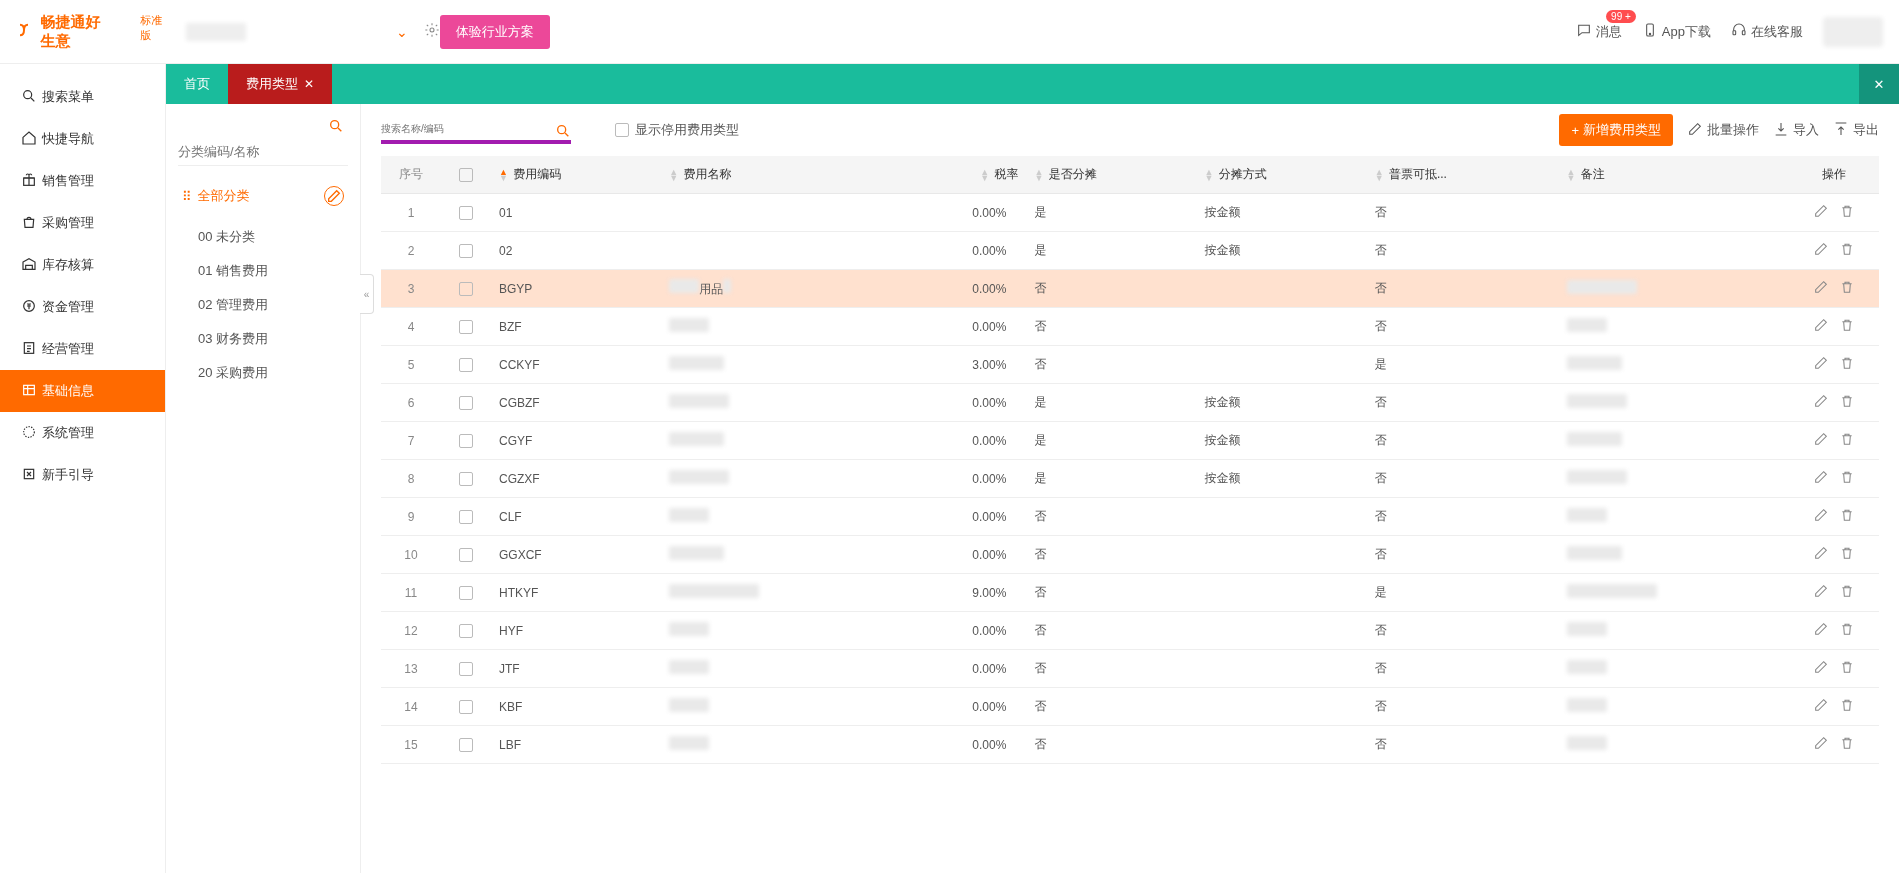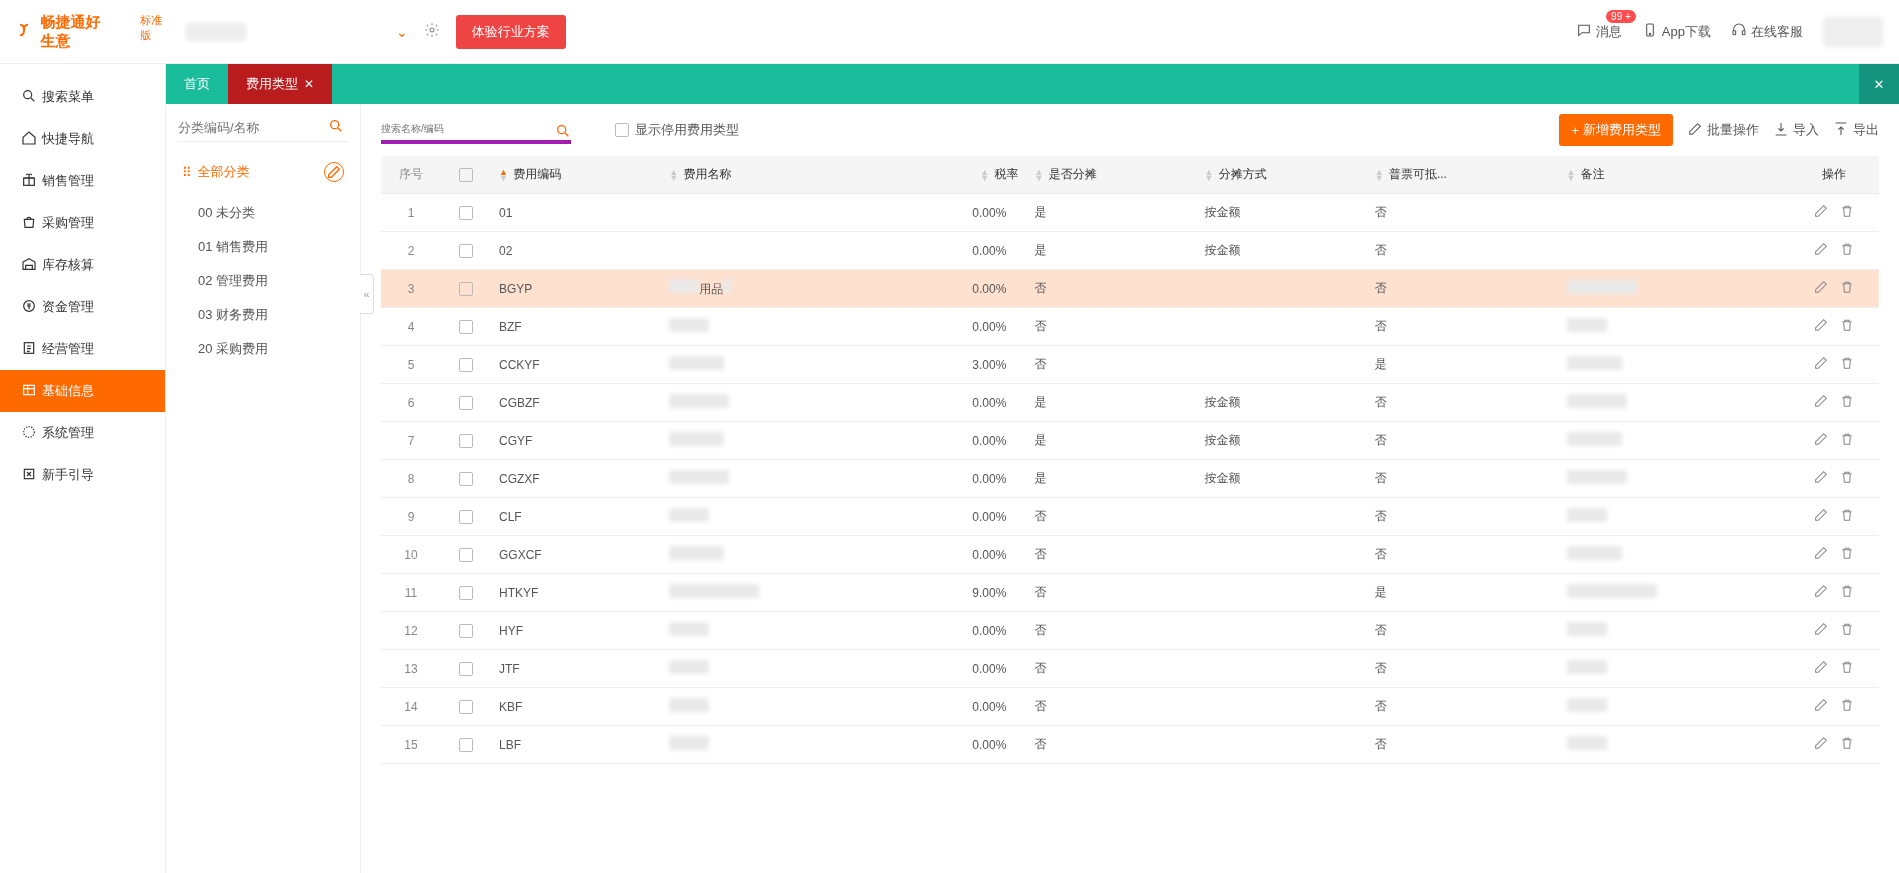--- a/index.html
+++ b/index.html
@@ -10,21 +10,21 @@
 .top-header { height: 64px; display: flex; align-items: center; padding: 0 16px; border-bottom: 1px solid #eee; }
 .logo-wrap { display: flex; width: 150px; }
 .logo-row { display: flex; align-items: center; gap: 6px; }
 .logo-mark { width: 24px; height: 24px; color: #ff6a00; font-weight: bold; font-size: 20px; }
 .logo-text { color: #ff6a00; font-size: 15px; font-weight: 600; }
 .logo-sub { color: #ff6a00; font-size: 11px; margin-left: 30px; }
 .tenant { display: flex; align-items: center; gap: 8px; margin-left: 20px; color: #888; }
 .tenant-blur { width: 60px; height: 18px; background: #eee; filter: blur(2px); border-radius: 2px; }
 .dropdown-caret { color: #ff6a00; font-size: 14px; }
 .gear { color: #888; cursor: pointer; }
-.btn-primary { background: #ef4444; color: #fff; border: none; padding: 8px 16px; border-radius: 3px; cursor: pointer; font-size: 13px; margin-left: 16px; }
+.btn-primary { background: #ec4899; color: #fff; border: none; padding: 8px 16px; border-radius: 3px; cursor: pointer; font-size: 13px; }
 .hdr-spacer { flex: 1; }
 .hdr-actions { display: flex; align-items: center; gap: 20px; color: #555; }
 .hdr-item { display: flex; align-items: center; gap: 4px; cursor: pointer; position: relative; }
 .badge-99 { position: absolute; top: -12px; right: -14px; background: #ff4d4f; color: #fff; font-size: 10px; padding: 1px 5px; border-radius: 8px; }
 .avatar-blur { width: 60px; height: 30px; background: #eee; filter: blur(2px); border-radius: 4px; }
 
 
 .main-row { flex: 1; display: flex; min-height: 0; }
 
 
@@ -40,21 +40,21 @@
 .tab.active { background: #b91c1c; }
 .tab-close { font-size: 12px; cursor: pointer; }
 .tab-spacer { flex: 1; }
 .tabbar-close { width: 40px; display: flex; align-items: center; justify-content: center; cursor: pointer; background: #14947c; }
 
 .body-row { flex: 1; display: flex; min-height: 0; }
 
 
 .catpanel { width: 195px; border-right: 1px solid #eee; display: flex; flex-direction: column; position: relative; }
 .cat-search { padding: 10px 12px; position: relative; }
-.cat-search input { width: 100%; border: none; border-bottom: 1px solid #eee; padding: 6px 24px 6px 0; outline: none; font-size: 13px; color: #888; }
+.cat-search input { width: 100%; border: none; border-bottom: 1px solid #eee; padding: 6px 24px 6px 0; outline: none; font-size: 13px; color: #888; margin-top: 24px; }
 .cat-search-icon { position: absolute; right: 16px; top: 14px; color: #ff6a00; }
 .cat-head { display: flex; align-items: center; justify-content: space-between; padding: 10px 16px; }
 .cat-head-left { color: #ff6a00; display: flex; align-items: center; gap: 6px; }
 .cat-head-edit { color: #ff6a00; border: 1px solid #ff6a00; border-radius: 50%; width: 20px; height: 20px; display: flex; align-items: center; justify-content: center; font-size: 11px; cursor: pointer; }
 .cat-list { padding: 4px 0; }
 .cat-item { padding: 8px 16px 8px 32px; cursor: pointer; color: #555; }
 .collapse-handle { position: absolute; right: -14px; top: 170px; width: 14px; height: 40px; background: #fff; border: 1px solid #ddd; border-left: none; display: flex; align-items: center; justify-content: center; cursor: pointer; color: #999; font-size: 10px; border-radius: 0 4px 4px 0; }
 
 
 .tablewrap { flex: 1; display: flex; flex-direction: column; min-width: 0; }

